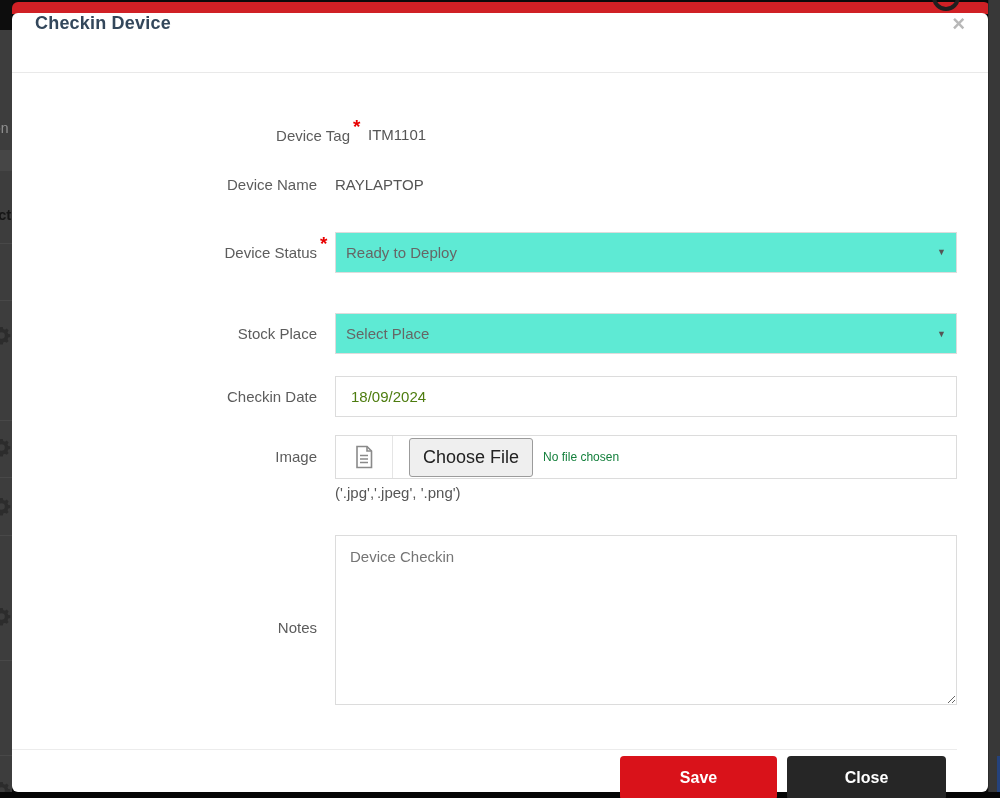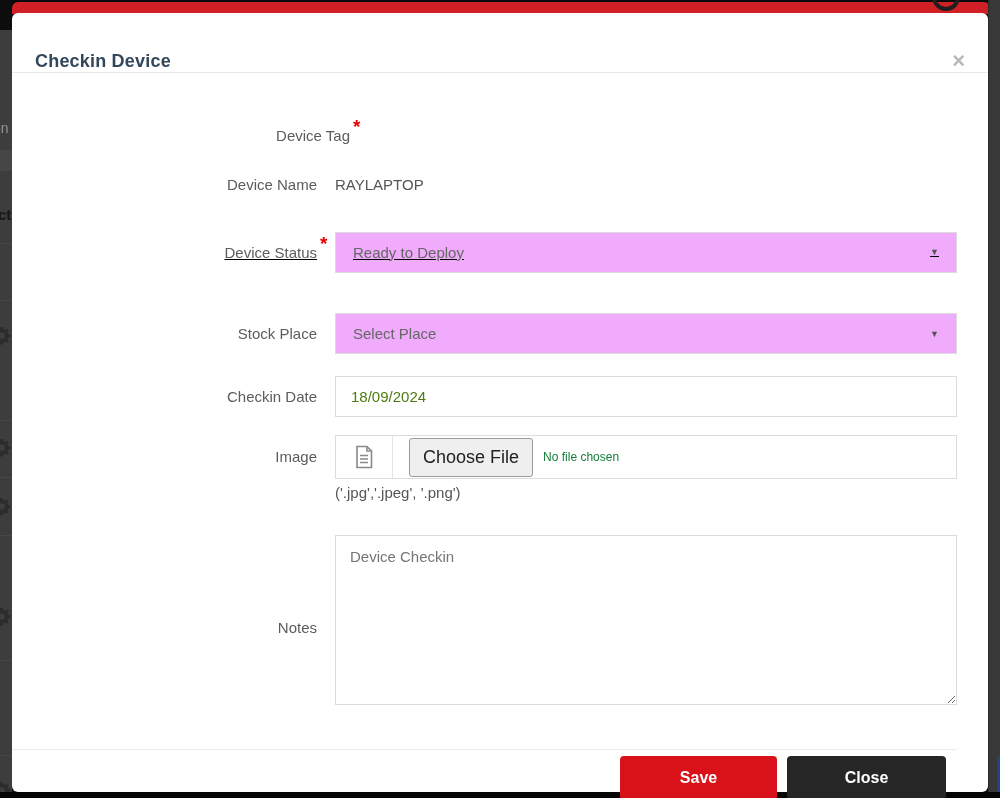--- a/index.html
+++ b/index.html
@@ -27,21 +27,21 @@
   .gear { position:absolute; left:-8px; width:19px; height:19px; }
 
   
   .modal {
     position:absolute; left:12px; top:13px; width:976px; height:779px;
     background:#ffffff; border-radius:6px;
     display:flex; flex-direction:column;
   }
   .modal-header {
     height:60px; flex:0 0 60px; padding:0 23px;
-    display:flex; align-items:flex-end; justify-content:space-between;
+    display:flex; align-items:flex-start; justify-content:space-between;
     border-bottom:1px solid #e9e9e9;
   }
   .modal-title { font-size:18px; font-weight:bold; color:#33475b; letter-spacing:.2px; }
   .modal-close { color:#b8b8b8; font-size:22px; line-height:1; cursor:pointer; font-weight:bold; }
 
   .modal-body { flex:1 1 auto; padding:53px 31px 0 0; }
 
   .form-row { display:flex; }
   .label-col {
     width:323px; flex:0 0 323px; text-align:right; padding-right:18px;
@@ -54,32 +54,32 @@
   .static-value { font-size:15px; color:#555555; }
 
   .req {
     display:inline-block; width:0; white-space:nowrap; overflow:visible;
     position:relative; top:-8px; left:3px;
     color:#e80000; font-size:19px; font-weight:bold;
   }
 
   .row-tag    { margin-bottom:32px;padding-left:33px; }
   .row-name   { margin-bottom:37px; }
-  .row-status { margin-bottom:32px;text-decoration:underline; }
+  .row-status { margin-bottom:32px; }
   .row-place  { margin-bottom:22px;margin-top:40px; }
   .row-date   { margin-bottom:18px; }
   .row-image  { margin-bottom:33px; }
 
   .row-control { align-items:center; }
   .row-control .label-col { line-height:41px; }
 
   .select-box {
-    height:41px; border:1px solid #dcdcdc; background:#f0abfc;
+    height:41px; border:1px solid #dcdcdc; background:#5eead4;
     display:flex; align-items:center; justify-content:space-between;
-    padding:0 17px; cursor:pointer;
+    padding:0 10px; cursor:pointer;
   }
   .select-value { font-size:15px; color:#666666; }
   .select-caret { font-size:9px; color:#555555; }
 
   .text-input {
     width:100%; height:41px; border:1px solid #dcdcdc; background:#fff;
     padding:0 15px; font-size:15px; color:#4d7c0f;
     font-family:"Liberation Sans", sans-serif; outline:none;
   }
 
@@ -166,20 +166,21 @@
 
   <div class="modal-header">
     <span class="modal-title">Checkin Device</span>
     <span class="modal-close">×</span>
   </div>
 
   <div class="modal-body">
 
     <div class="form-row row-static row-tag">
       <div class="label-col"><span>Device Tag</span><span class="req">*</span></div>
+      <div class="field-col"><span class="static-value">ITM1101</span></div>
     </div>
 
     <div class="form-row row-static row-name">
       <div class="label-col">Device Name</div>
       <div class="field-col"><span class="static-value">RAYLAPTOP</span></div>
     </div>
 
     <div class="form-row row-control row-status">
       <div class="label-col"><span>Device Status</span><span class="req">*</span></div>
       <div class="field-col">

